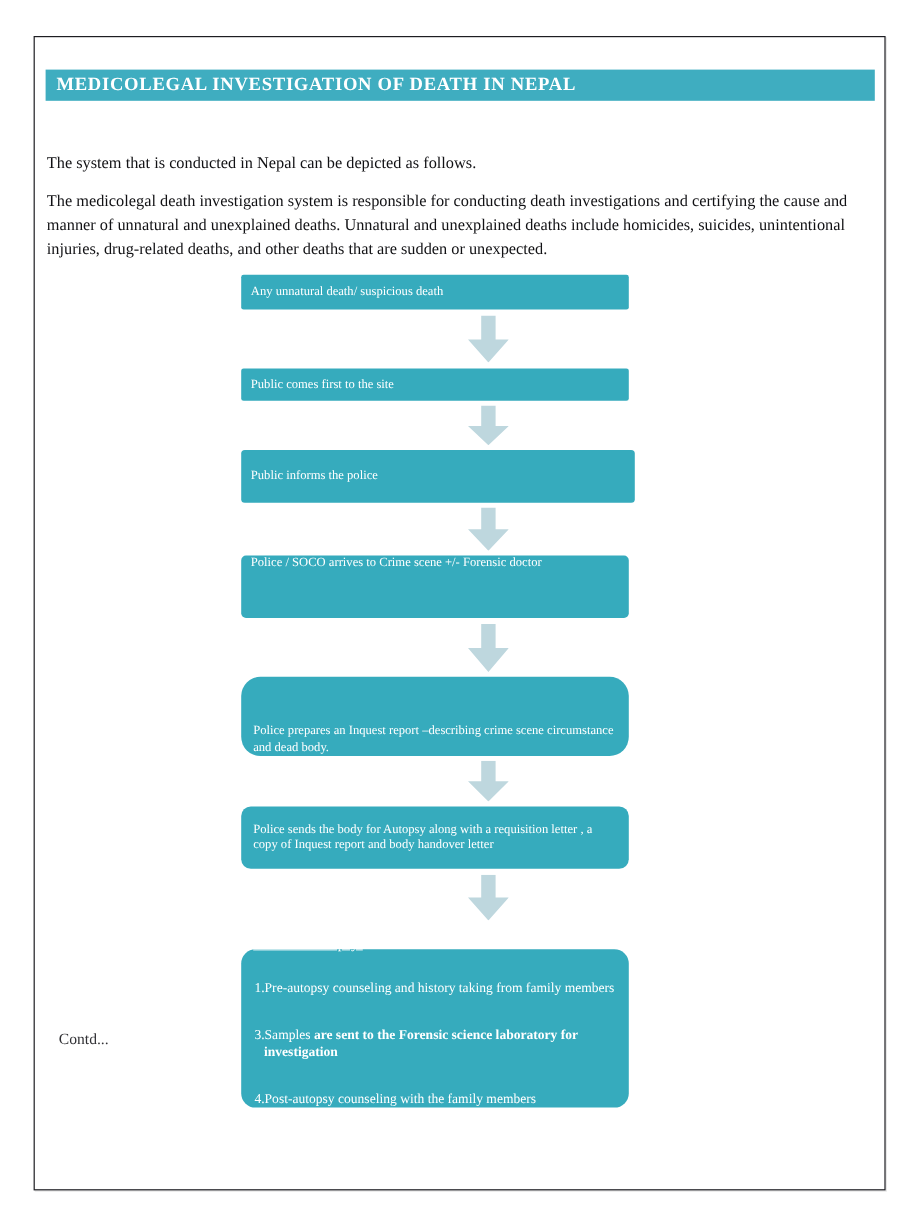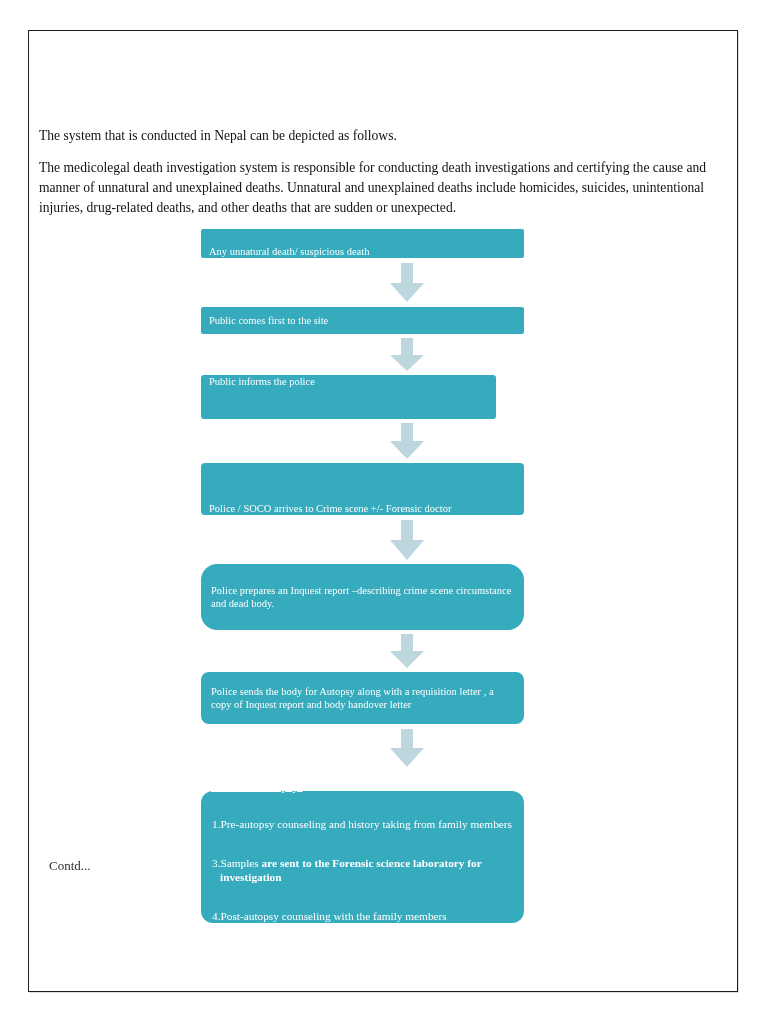--- a/index.html
+++ b/index.html
@@ -106,23 +106,23 @@
     font-size: 10.5px;
     line-height: 1.28;
     color: #ffffff;
     padding: 0 8px;
     width: 100%;
   }
 
   
   .fb-1 { left: 172px; top: 198px;  width: 323px; height: 29px; border-radius: 2px; align-items: center; }
   .fb-2 { left: 172px; top: 276px;  width: 323px; height: 27px; border-radius: 2px; align-items: center; }
-  .fb-3 { left: 172px; top: 344px;  width: 295px; height: 44px; border-radius: 3px; }
-  .fb-4 { left: 172px; top: 432px;  width: 323px; height: 52px; border-radius: 4px; align-items: flex-end; }
-  .fb-5 { left: 172px; top: 533px;  width: 323px; height: 66px; border-radius: 16px; align-items: center; }
+  .fb-3 { left: 172px; top: 344px;  width: 328px; height: 44px; border-radius: 3px; align-items: center; }
+  .fb-4 { left: 172px; top: 432px;  width: 323px; height: 52px; border-radius: 4px; align-items: flex-start; }
+  .fb-5 { left: 172px; top: 533px;  width: 323px; height: 66px; border-radius: 16px; align-items: flex-end; }
   .fb-6 { left: 172px; top: 641px;  width: 323px; height: 52px; border-radius: 8px; align-items: center; }
   .fb-7 { left: 172px; top: 760px;  width: 323px; height: 132px; border-radius: 12px; align-items: flex-start; }
 
   .fb-5 .box-text { padding-left: 10px; }
   .fb-6 .box-text { padding-left: 10px; }
 
   
   .autopsy-body {
     width: 100%;
     padding: 0 10px;
@@ -165,31 +165,34 @@
   .fa-4 { left: 361px; top: 489px; height: 40px; }
   .fa-5 { left: 361px; top: 603px; height: 34px; }
   .fa-6 { left: 361px; top: 698px; height: 38px; }
 </style>
 </head>
 <body>
 
 <div class="page-sheet">
   <div class="page-inner">
 
+    <div class="title-banner" style="background: rgb(63, 173, 192);">
+      <span class="title-text">MEDICOLEGAL INVESTIGATION OF DEATH IN NEPAL</span>
+    </div>
 
     <div class="body-copy">
       <p>The system that is conducted in Nepal can be depicted as follows.</p>
       <p>The medicolegal death investigation system is responsible for conducting death investigations and certifying the cause and manner of unnatural and unexplained deaths. Unnatural and unexplained deaths include homicides, suicides, unintentional injuries, drug-related deaths, and other deaths that are sudden or unexpected.</p>
     </div>
 
     <div class="contd-note">Contd...</div>
 
     <div class="flow">
 
-      <div class="flow-box fb-1" style="background: rgb(54, 171, 189); align-items: flex-end;">
+      <div class="flow-box fb-1" style="background: rgb(54, 171, 189);">
         <div class="box-text">Any unnatural death/ suspicious death</div>
       </div>
 
       <div class="flow-arrow fa-1" style="color: rgb(190, 215, 222);">
         <svg viewBox="0 0 34 39" preserveAspectRatio="none" aria-hidden="true">
           <polygon points="11,0 23,0 23,20 34,20 17,39 0,20 11,20" fill="currentColor"></polygon>
         </svg>
       </div>
 
       <div class="flow-box fb-2" style="background: rgb(54, 171, 189);">

